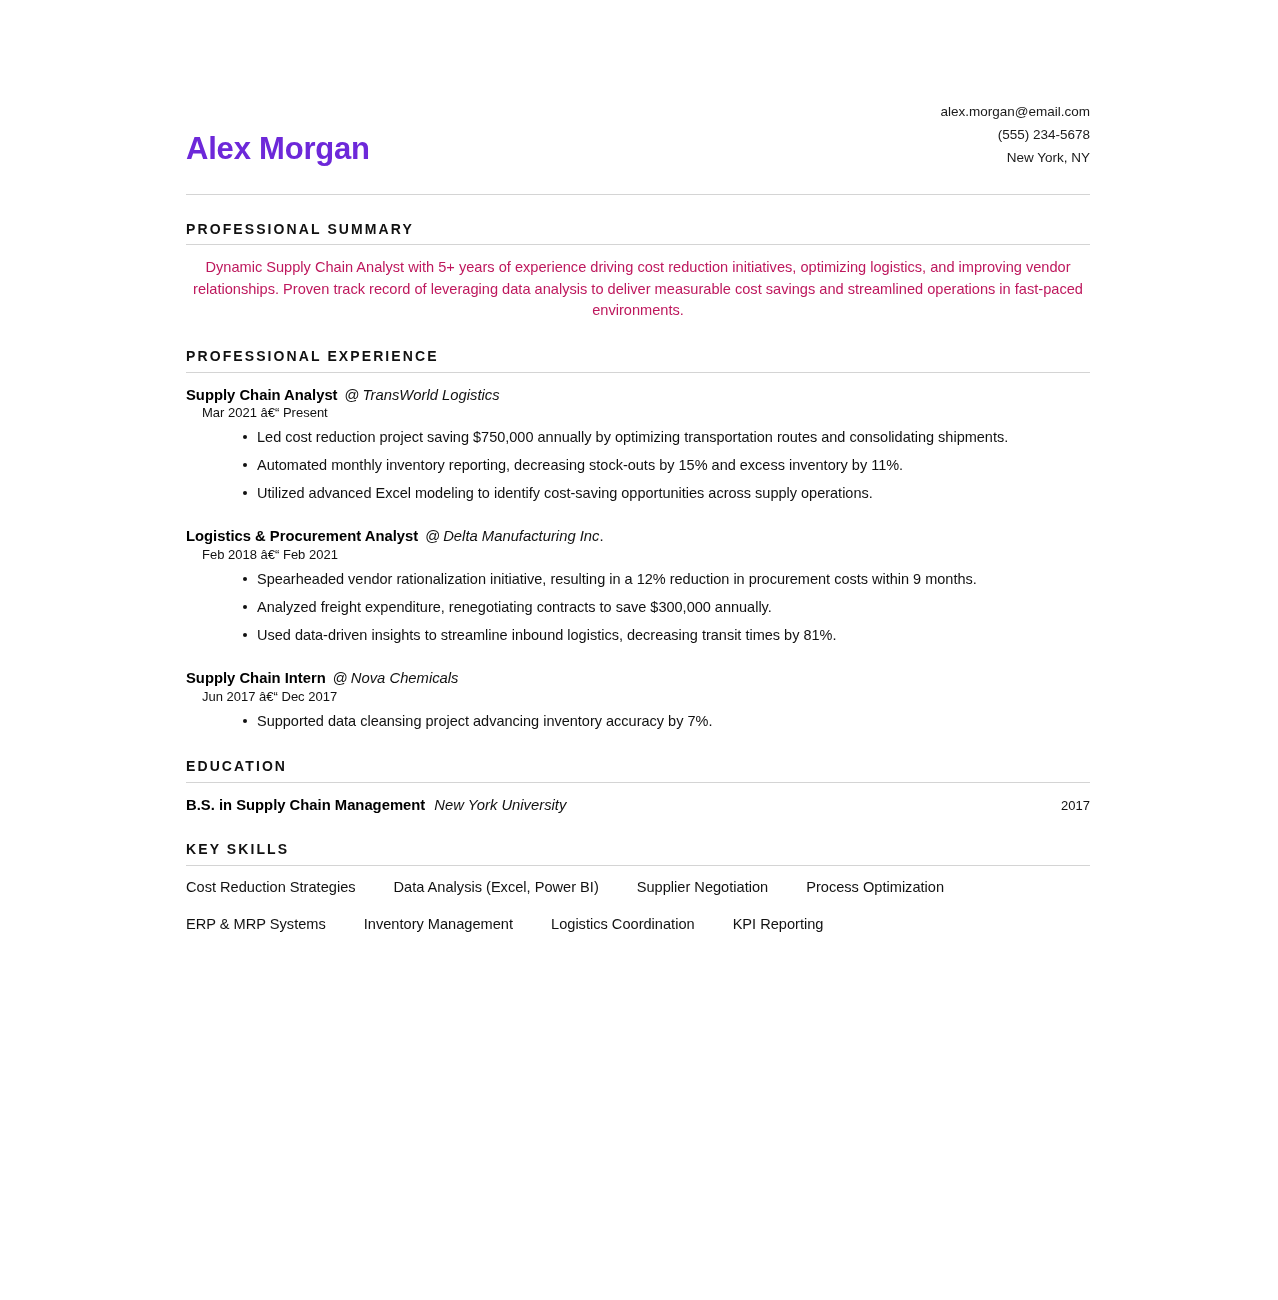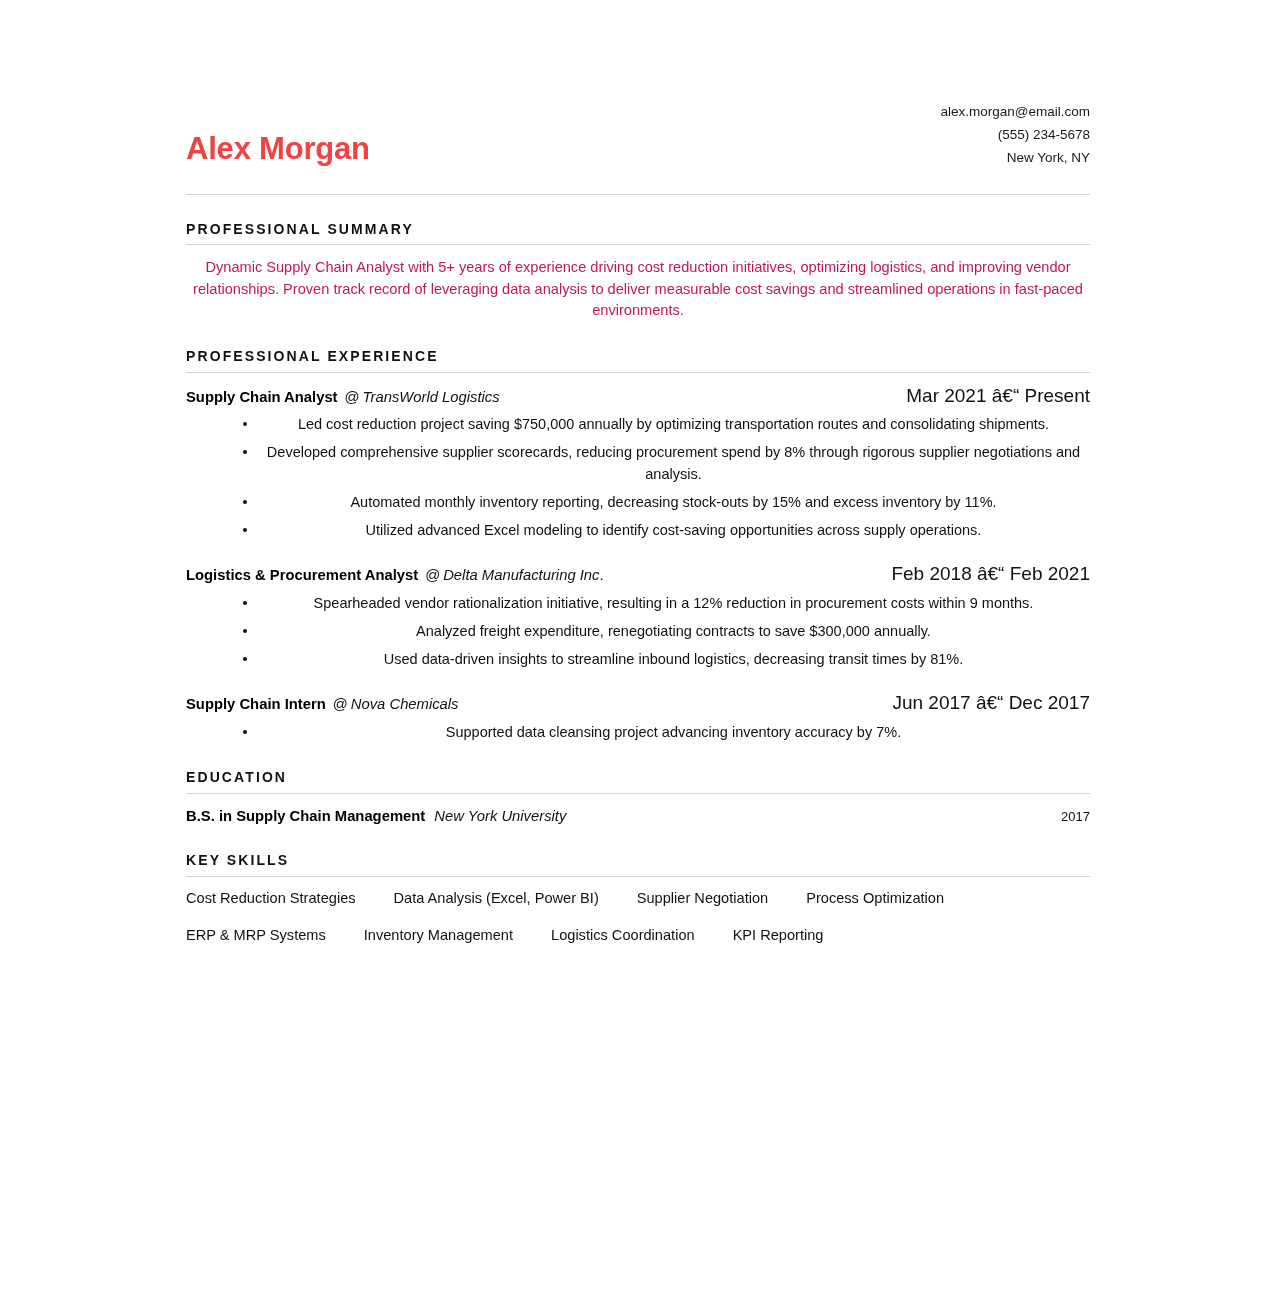--- a/index.html
+++ b/index.html
@@ -36,21 +36,21 @@
     justify-content: space-between;
     padding-top: 100px;
   }
   .name {
     font-size: 31px;
     font-weight: bold;
     letter-spacing: -0.2px;
     line-height: 1.1;
     margin: 0;
     padding-bottom: 6px;
-    color: #ef4444;
+    color: #6d28d9;
     white-space: nowrap;
   }
   .contact {
     text-align: right;
     font-size: 13.5px;
     line-height: 1.72;
     color: #1a1a1a;
     padding-bottom: 2px;
   }
   .contact div { white-space: nowrap; }
@@ -91,20 +91,21 @@
 
   
   .job { margin-bottom: 4px; }
   .job + .job { margin-top: 22px; }
 
   .job-head {
     display: flex;
     align-items: baseline;
     justify-content: space-between;
     margin-bottom: 2px;
+    flex-direction: column;
   }
   .job-head-left {
     font-size: 14.8px;
     line-height: 1.4;
     white-space: nowrap;
   }
   .job-title {
     font-weight: bold;
     color: #000;
   }
@@ -116,32 +117,31 @@
   }
   .job-company {
     font-style: italic;
     color: #111;
   }
   .job-company-suffix {
     font-style: normal;
     color: #111;
   }
   .job-dates {
-    font-size: 19px;
+    font-size: 13px;
     color: #111;
     white-space: nowrap;
     padding-left: 16px;
     text-align: center;
   }
 
   ul.bullets {
     list-style: none;
     margin: 6px 0 0 0;
     padding: 0;
-    text-align: center;
   }
   ul.bullets li {
     position: relative;
     padding-left: 71px;
     font-size: 14.5px;
     line-height: 1.52;
     color: #111111;
     margin-bottom: 6px;
   }
   ul.bullets li:last-child { margin-bottom: 0; }
@@ -224,21 +224,20 @@
 
       <div class="job">
         <div class="job-head">
           <div class="job-head-left">
             <span class="job-title">Supply Chain Analyst</span><span class="job-at">@</span><span class="job-company">TransWorld Logistics</span><span class="job-company-suffix"></span>
           </div>
           <div class="job-dates">Mar 2021 â€“ Present</div>
         </div>
         <ul class="bullets">
           <li>Led cost reduction project saving $750,000 annually by optimizing transportation routes and consolidating shipments.</li>
-          <li>Developed comprehensive supplier scorecards, reducing procurement spend by 8% through rigorous supplier negotiations and analysis.</li>
           <li>Automated monthly inventory reporting, decreasing stock-outs by 15% and excess inventory by 11%.</li>
           <li>Utilized advanced Excel modeling to identify cost-saving opportunities across supply operations.</li>
         </ul>
       </div>
 
       <div class="job">
         <div class="job-head">
           <div class="job-head-left">
             <span class="job-title">Logistics &amp; Procurement Analyst</span><span class="job-at">@</span><span class="job-company">Delta Manufacturing Inc</span><span class="job-company-suffix">.</span>
           </div>

